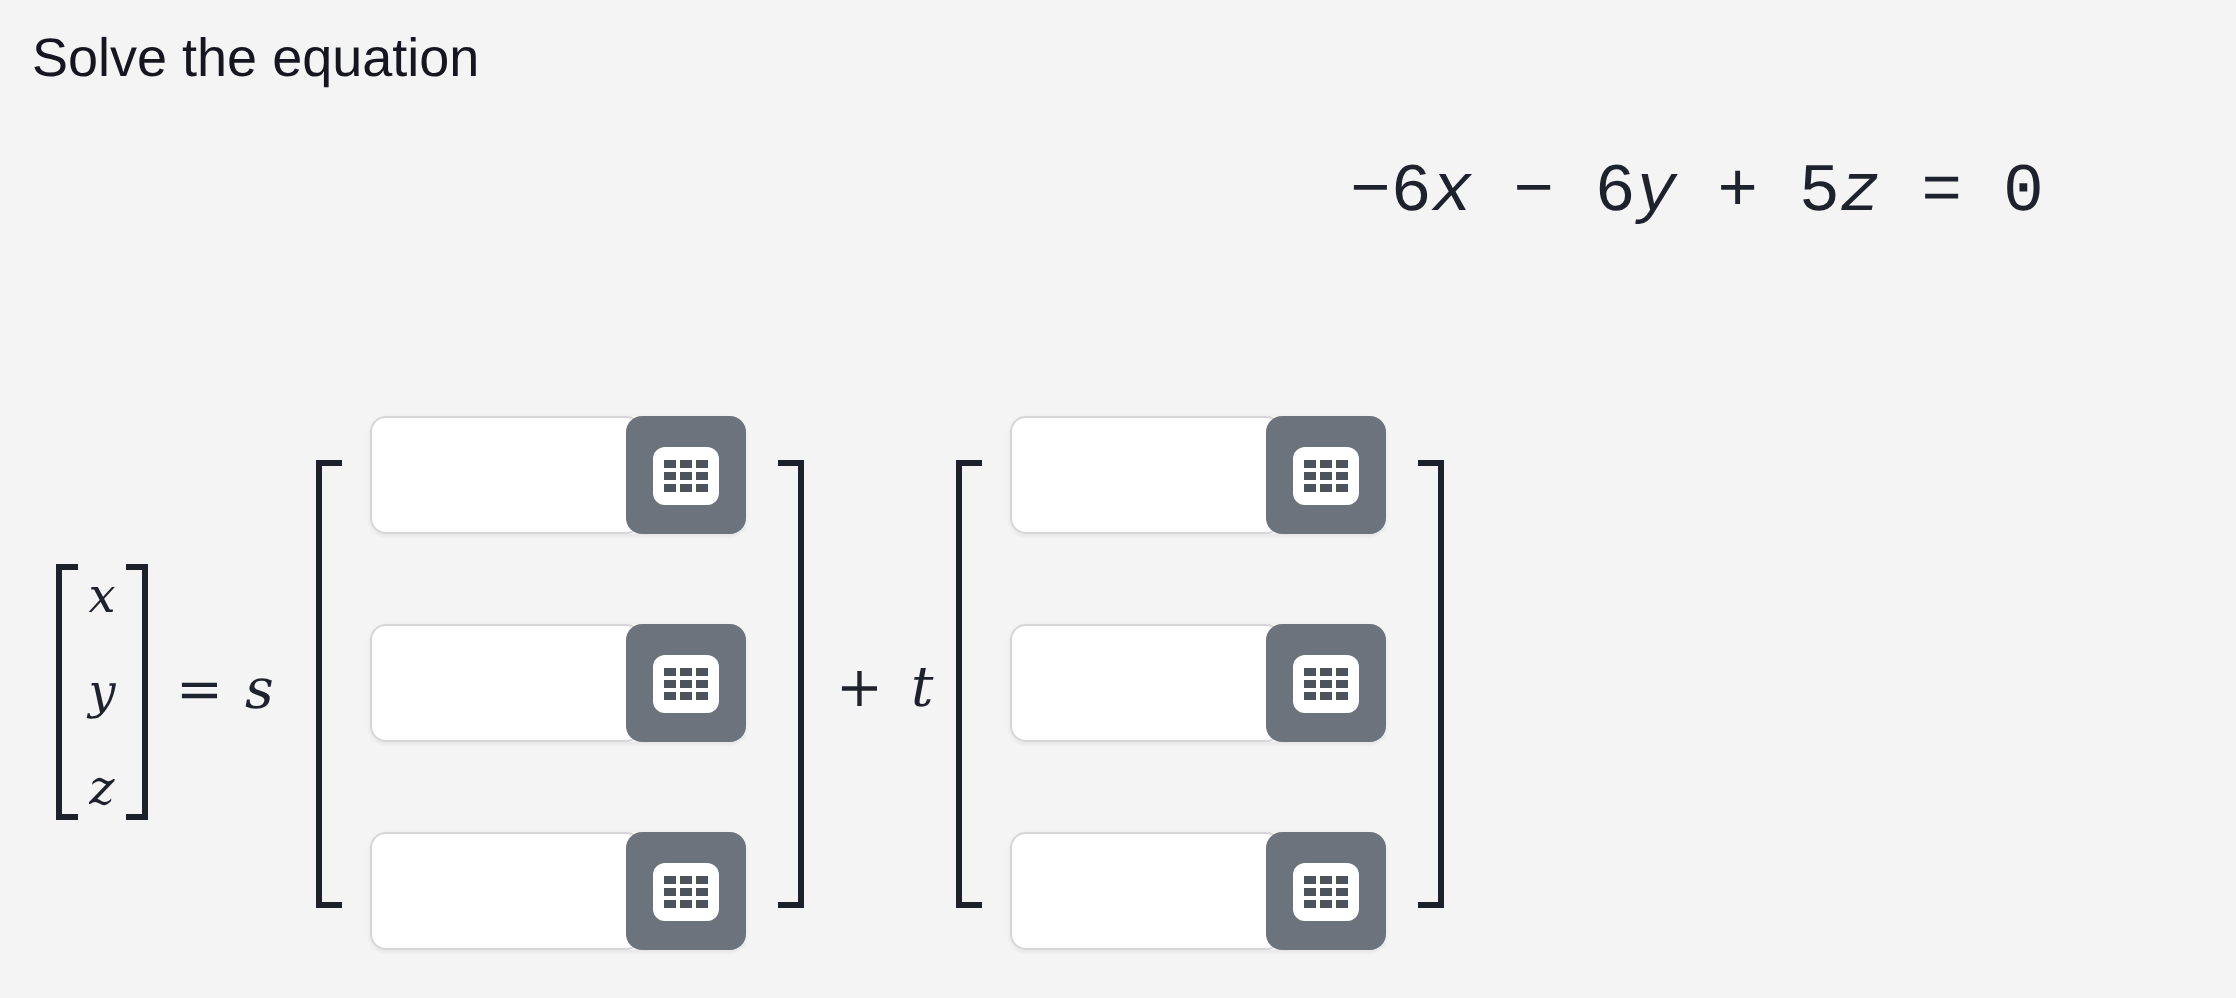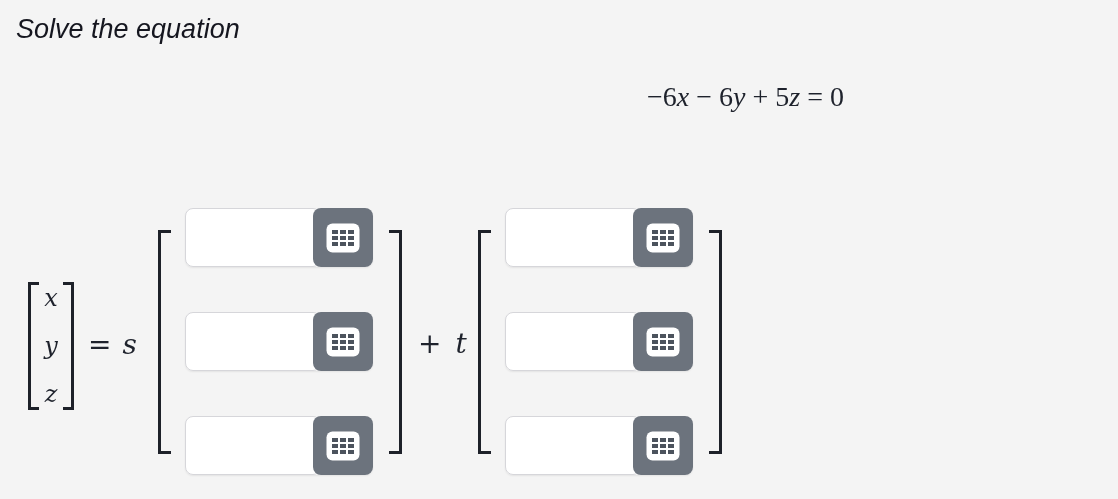--- a/index.html
+++ b/index.html
@@ -16,27 +16,26 @@
   body{
     width:1118px;height:499px;position:relative;overflow:hidden;
     background:var(--background);
     font-family:"Liberation Sans","DejaVu Sans",sans-serif;
     color:var(--title-text);
   }
   .page-title{
     position:absolute;left:16px;top:13px;
     font-size:27px;line-height:32px;font-weight:400;
     color:var(--title-text);
-    font-style:italic;
   }
   
   .equation{
-    position:absolute;left:647px;top:80px;
-    font-family:Liberation Serif, serif;
-    font-size:28px;line-height:34px;
+    position:absolute;left:675px;top:80px;
+    font-family:Liberation Mono, monospace;
+    font-size:34px;line-height:34px;
     color:var(--math-text);
     white-space:pre;
   }
   .equation .var{font-style:italic;}
   
   .mathfont{
     font-family:"DejaVu Serif","Liberation Serif",serif;
     color:var(--math-text);
   }
   .xyz-vector{

